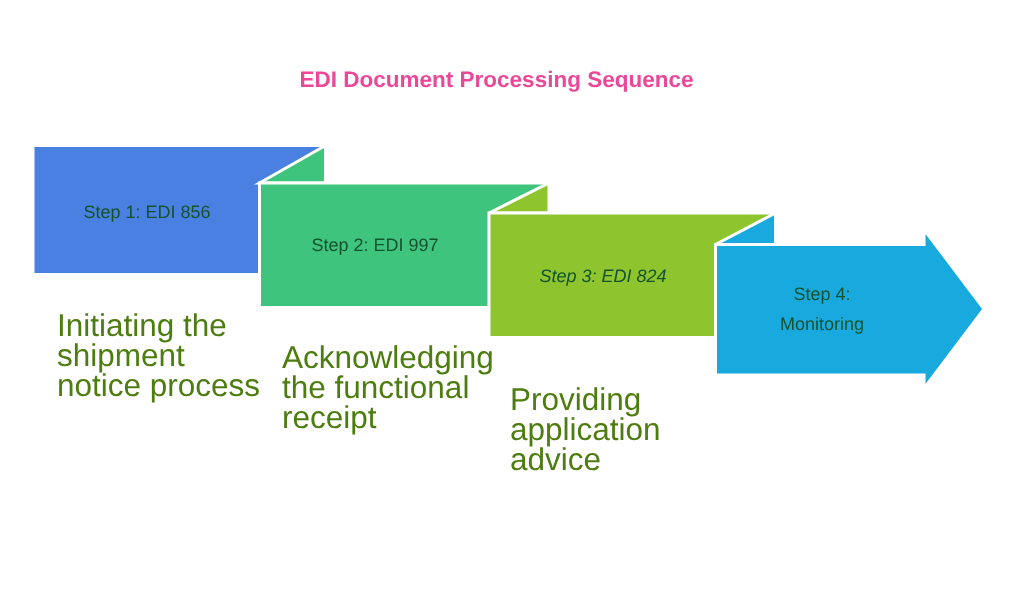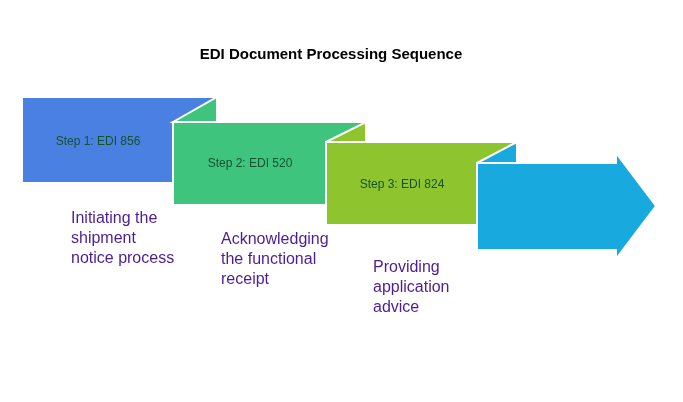--- a/index.html
+++ b/index.html
@@ -12,43 +12,42 @@
     overflow: hidden;
   }
   .stage svg { position: absolute; left: 0; top: 0; }
   .diagram-title {
     position: absolute;
     left: 331px;
     top: 45px;
     transform: translateX(-50%);
     font-size: 15px;
     font-weight: bold;
-    color: #000000;
+    color: #ec4899;
     white-space: nowrap;
   }
   .step-label {
     position: absolute;
     transform: translate(-50%, -50%);
     color: #14532d;
     font-size: 12px;
     text-align: center;
     white-space: pre-line;
     line-height: 20px;
   }
   .step-desc {
     position: absolute;
-    font-size: 16px;
+    font-size: 21px;
     line-height: 20px;
-    color: #4c1d95;
+    color: #4d7c0f;
     white-space: pre-line;
-    margin-left: 33px;
   }
   .lbl-1 { left: 98px;  top: 141px; }
   .lbl-2 { left: 250px; top: 163px; }
-  .lbl-3 { left: 402px; top: 184px; }
+  .lbl-3 { left: 402px; top: 184px; font-style: italic; }
   .lbl-4 { left: 548px; top: 206px; }
   .desc-1 { left: 38px;  top: 208px; }
   .desc-2 { left: 188px; top: 229px; }
   .desc-3 { left: 340px; top: 257px; }
   .desc-4 { left: 491px; top: 271px; }
 </style>
 </head>
 <body>
 
 <div class="stage">
@@ -64,22 +63,24 @@
       <polygon points="326,142 517,142 517,225 326,225" fill="#8ec42d"></polygon>
 
       <polygon points="477,163 517,142 517,163" fill="#18aade"></polygon>
       <polygon points="477,163 616,163 616,153 656,206 616,259 616,250 477,250" fill="#18aade"></polygon>
     </g>
   </svg>
 
   <div class="diagram-title">EDI Document Processing Sequence</div>
 
   <div class="step-label lbl-1">Step 1: EDI 856</div>
-  <div class="step-label lbl-2">Step 2: EDI 520</div>
+  <div class="step-label lbl-2">Step 2: EDI 997</div>
   <div class="step-label lbl-3">Step 3: EDI 824</div>
+  <div class="step-label lbl-4">Step 4:
+Monitoring</div>
 
   <div class="step-desc desc-1">Initiating the
 shipment
 notice process</div>
   <div class="step-desc desc-2">Acknowledging
 the functional
 receipt</div>
   <div class="step-desc desc-3">Providing
 application
 advice</div>

